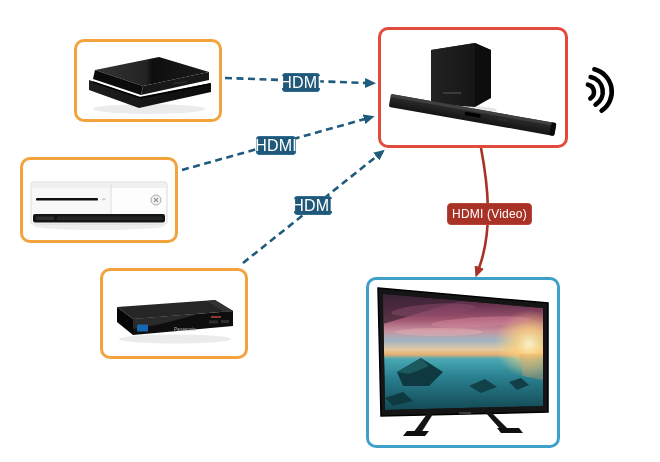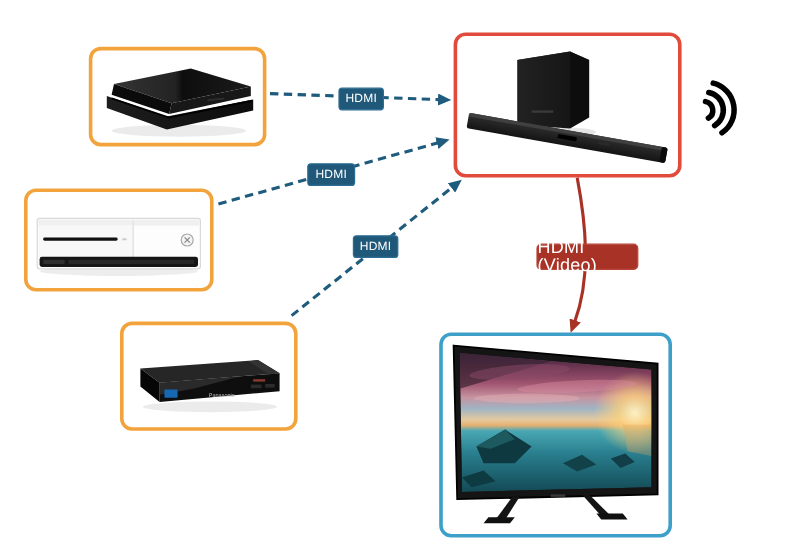--- a/index.html
+++ b/index.html
@@ -5,27 +5,27 @@
   html,body{margin:0;padding:0;background:#fff;}
   body{font-family:"Liberation Sans", sans-serif;}
   .canvas{position:relative;width:660px;height:462px;background:#ffffff;overflow:hidden;}
   .overlay{position:absolute;left:0;top:0;width:660px;height:462px;z-index:1;}
   .device-box{position:absolute;background:#ffffff;border-radius:10px;z-index:2;box-sizing:border-box;}
   .orange-box{border:3px solid #F2A33C;}
   .red-box{border:3px solid #E24B3C;}
   .blue-box{border:3px solid #3E9FC9;}
   .device-box svg{display:block;width:100%;height:100%;}
   .badge{position:absolute;z-index:3;display:flex;align-items:center;justify-content:center;
-         color:#fff;font-size:10px;letter-spacing:0.2px;line-height:1;}
+         color:#fff;font-size:16px;letter-spacing:0.2px;line-height:1;}
   .badge-teal{background:#20587A;border-radius:3px;border:1px solid #2d6d93;}
   .badge-red{background:#A93226;border-radius:4px;border:1px solid #b8463a;}
   #hdmi-badge-1{left:282px;top:73px;width:36px;height:17px;}
   #hdmi-badge-2{left:256px;top:136px;width:38px;height:17px;}
   #hdmi-badge-3{left:294px;top:196px;width:36px;height:17px;}
-  #hdmi-video-badge{left:447px;top:203px;width:83px;height:20px;font-size:15px;}
+  #hdmi-video-badge{left:447px;top:203px;width:83px;height:20px;font-size:12px;}
   #ps4-box{left:74px;top:39px;width:148px;height:83px;}
   #xbox-box{left:20px;top:157px;width:158px;height:86px;}
   #bluray-box{left:100px;top:268px;width:148px;height:91px;}
   #soundbar-box{left:378px;top:27px;width:190px;height:121px;}
   #tv-box{left:366px;top:277px;width:194px;height:171px;}
 </style>
 </head>
 <body>
 
 <div class="canvas">

